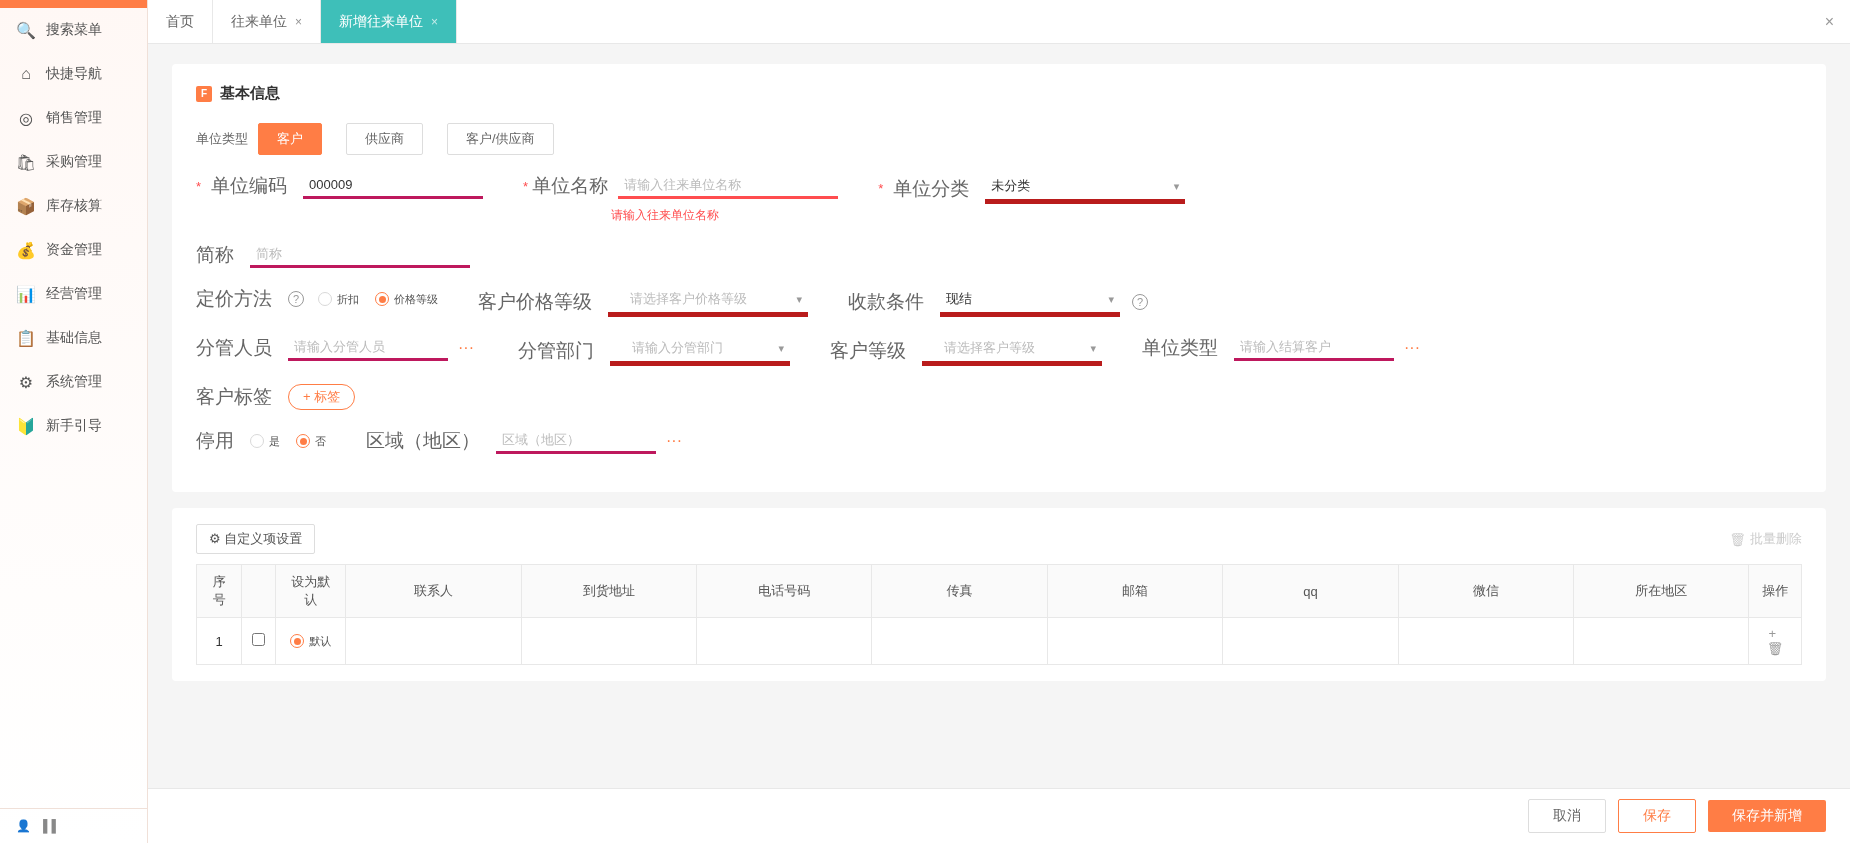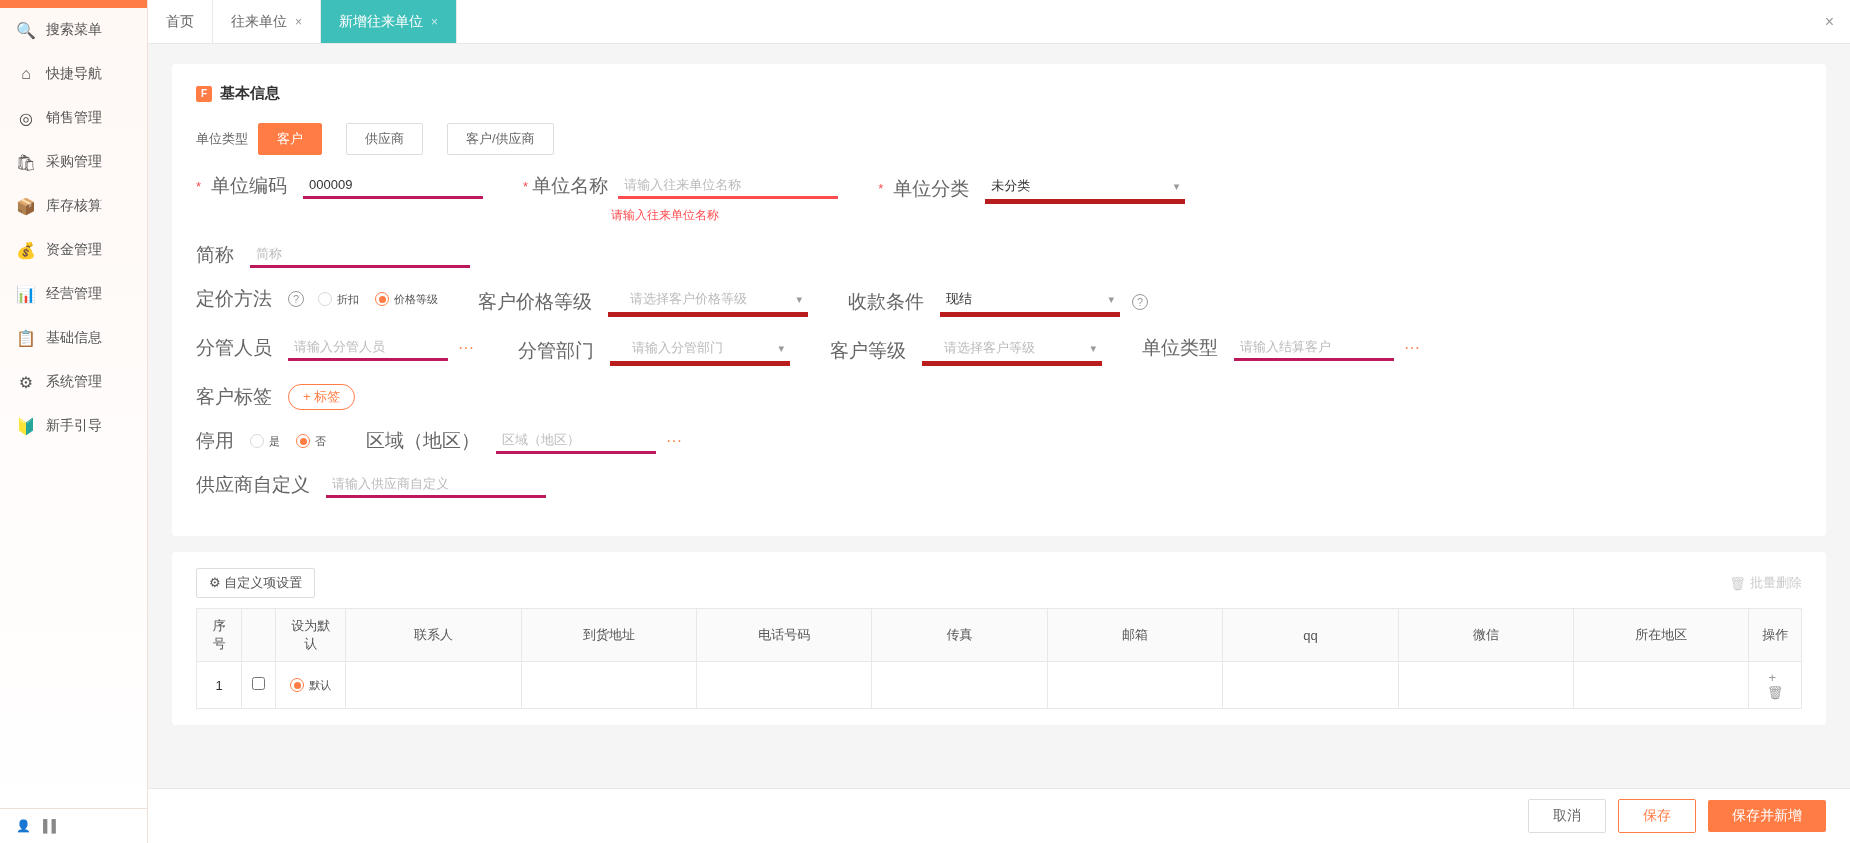--- a/index.html
+++ b/index.html
@@ -633,26 +633,20 @@
         </div>
 
         <div class="field-container">
           <span class="inline-label">区域（地区）</span>
           <input class="long-input" type="text" style="width: 160px;" placeholder="区域（地区）">
           <span class="dots-btn">···</span>
         </div>
 
       </div>
 
-      <div class="form-row-flex">
-        <div class="field-container">
-          <span class="inline-label">供应商自定义</span>
-          <input class="long-input" type="text" style="width: 220px;" placeholder="请输入供应商自定义">
-        </div>
-      </div>
 
     </div>
 
     <div class="table-section">
       <div class="table-toolbar">
         <button class="customize-btn">⚙ 自定义项设置</button>
         <div class="batch-del-btn">
           <span>🗑</span>
           <span>批量删除</span>
         </div>

